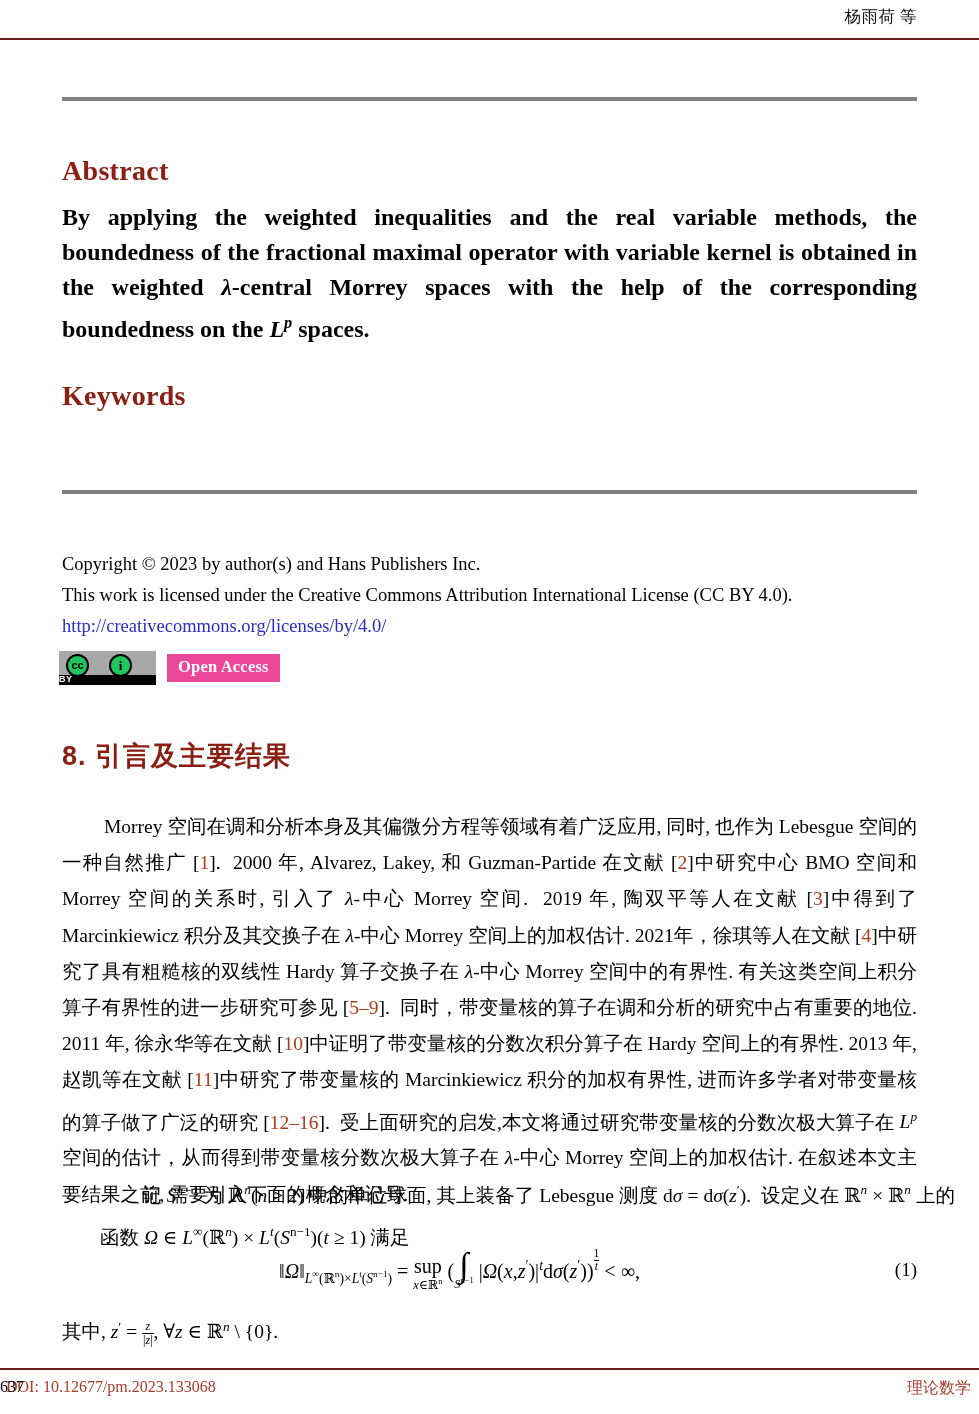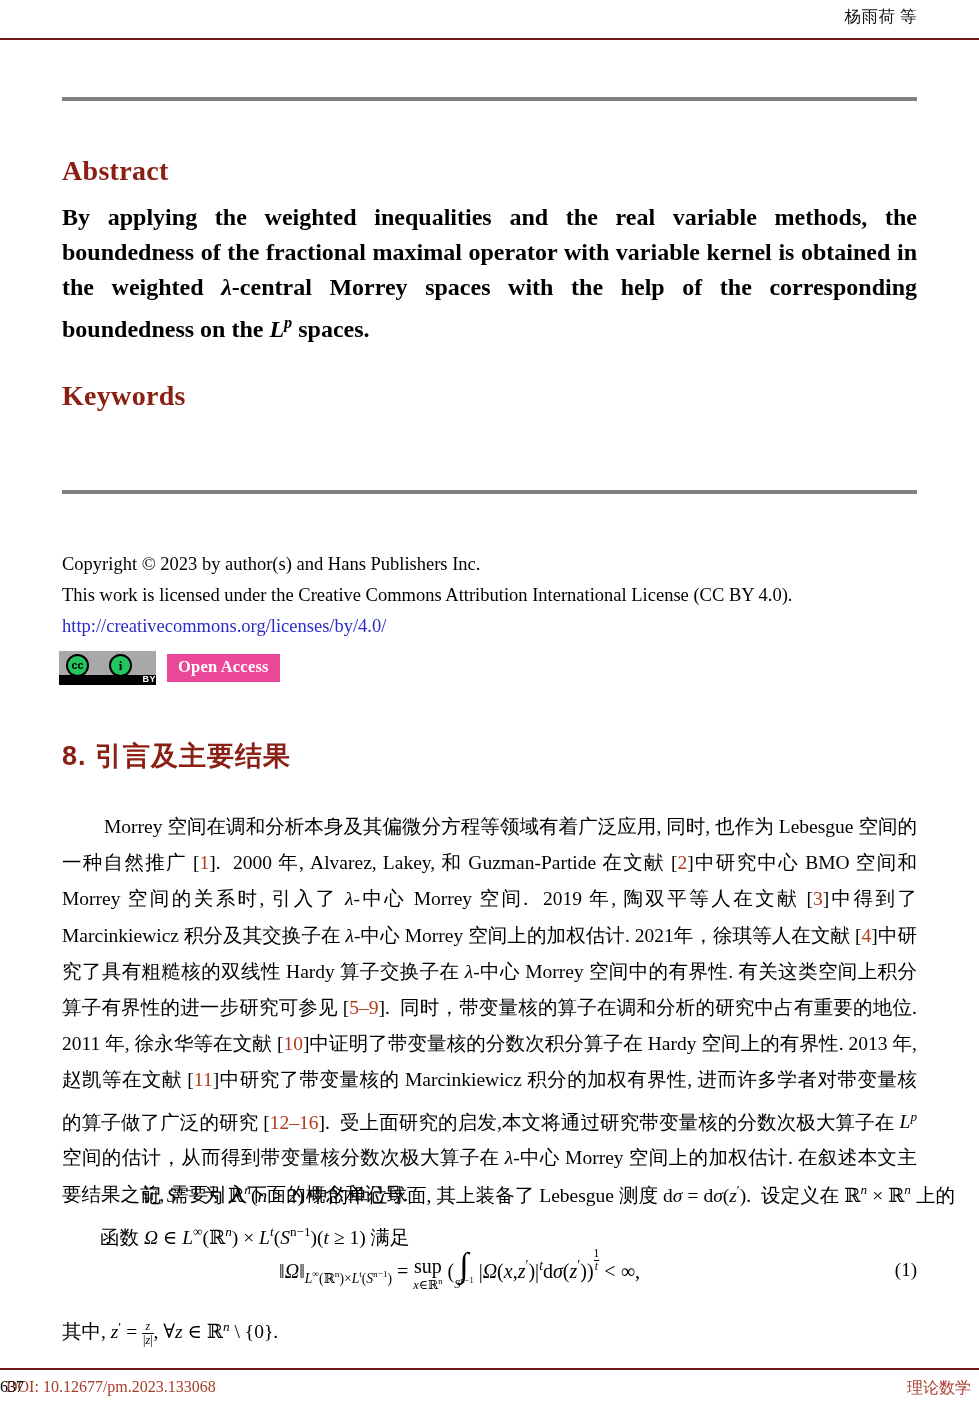--- a/index.html
+++ b/index.html
@@ -137,21 +137,21 @@
     font-size: 11px;
     line-height: 19px;
     text-align: center;
   }
   .cc-badge .circ.c1 { left: 7px; }
   .cc-badge .circ.c2 { left: 50px; font-family: "Liberation Serif", serif; font-size: 13px; }
   .cc-badge .by {
     position: absolute;
     left: 0; top: 23px;
     width: 97px;
-    text-align: right;
+    text-align: left;
     color: #ffffff;
     font-family: "Liberation Sans", "DejaVu Sans", sans-serif;
     font-weight: bold;
     font-size: 9px;
     letter-spacing: 0.5px;
   }
   .oa-badge {
     background: #ec4899;
     color: #ffffff;
     font-family: "Liberation Serif", "DejaVu Serif", serif;

